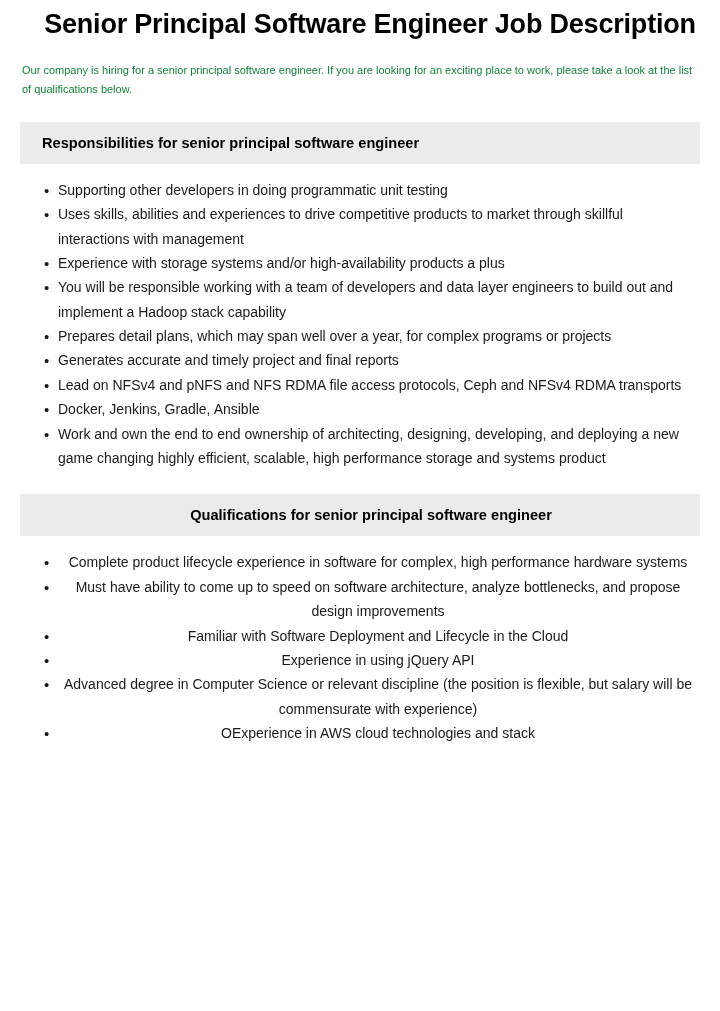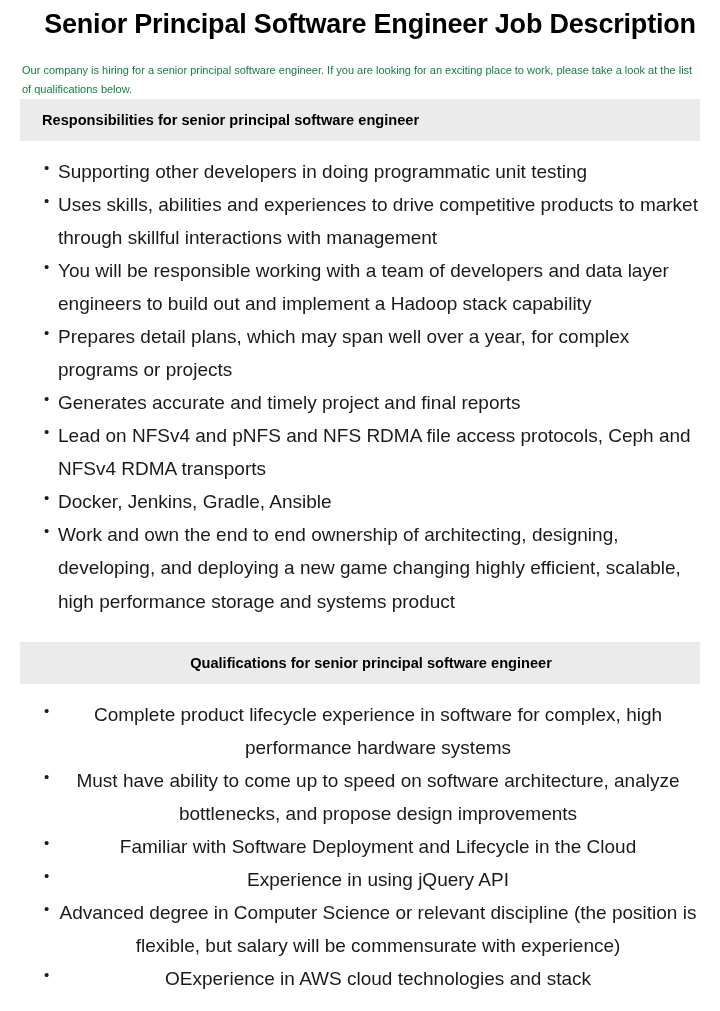--- a/index.html
+++ b/index.html
@@ -30,39 +30,40 @@
     color: #000000;
     margin: 9px 14px 0 34px;
   }
   .intro {
     font-size: 11px;
     line-height: 1.72;
     color: #15803d;
     margin: 20px 22px 0 22px;
   }
   .section {
+    margin-top: 23px;
   }
   .section-header {
     background: #ebebeb;
     margin: 0 20px;
     padding: 12px 0 12px 22px;
     box-sizing: border-box;
     font-size: 14.6px;
     font-weight: bold;
     color: #000000;
     line-height: 1.25;
   }
   ul.bullets {
     list-style: none;
     margin: 14px 0 0 0;
     padding: 0;
   }
   ul.bullets li {
     position: relative;
-    font-size: 19px;
+    font-size: 14px;
     line-height: 1.74;
     color: #1a1a1a;
     margin: 0 22px 0 58px;
     padding: 0;
   }
   ul.bullets li::before {
     content: "\2022";
     position: absolute;
     left: -14px;
     top: 0;
@@ -82,20 +83,21 @@
 
   <h1 class="doc-title">Senior Principal Software Engineer Job Description</h1>
 
   <p class="intro">Our company is hiring for a senior principal software engineer. If you are looking for an exciting place to work, please take a look at the list of qualifications below.</p>
 
   <div class="section">
     <div class="section-header">Responsibilities for senior principal software engineer</div>
     <ul class="bullets">
       <li>Supporting other developers in doing programmatic unit testing</li>
       <li>Uses skills, abilities and experiences to drive competitive products to market through skillful interactions with management</li>
+      <li>Experience with storage systems and/or high-availability products a plus</li>
       <li>You will be responsible working with a team of developers and data layer engineers to build out and implement a Hadoop stack capability</li>
       <li>Prepares detail plans, which may span well over a year, for complex programs or projects</li>
       <li>Generates accurate and timely project and final reports</li>
       <li>Lead on NFSv4 and pNFS and NFS RDMA file access protocols, Ceph and NFSv4 RDMA transports</li>
       <li>Docker, Jenkins, Gradle, Ansible</li>
       <li>Work and own the end to end ownership of architecting, designing, developing, and deploying a new game changing highly efficient, scalable, high performance storage and systems product</li>
     </ul>
   </div>
 
   <div class="section sec-gap-top">

